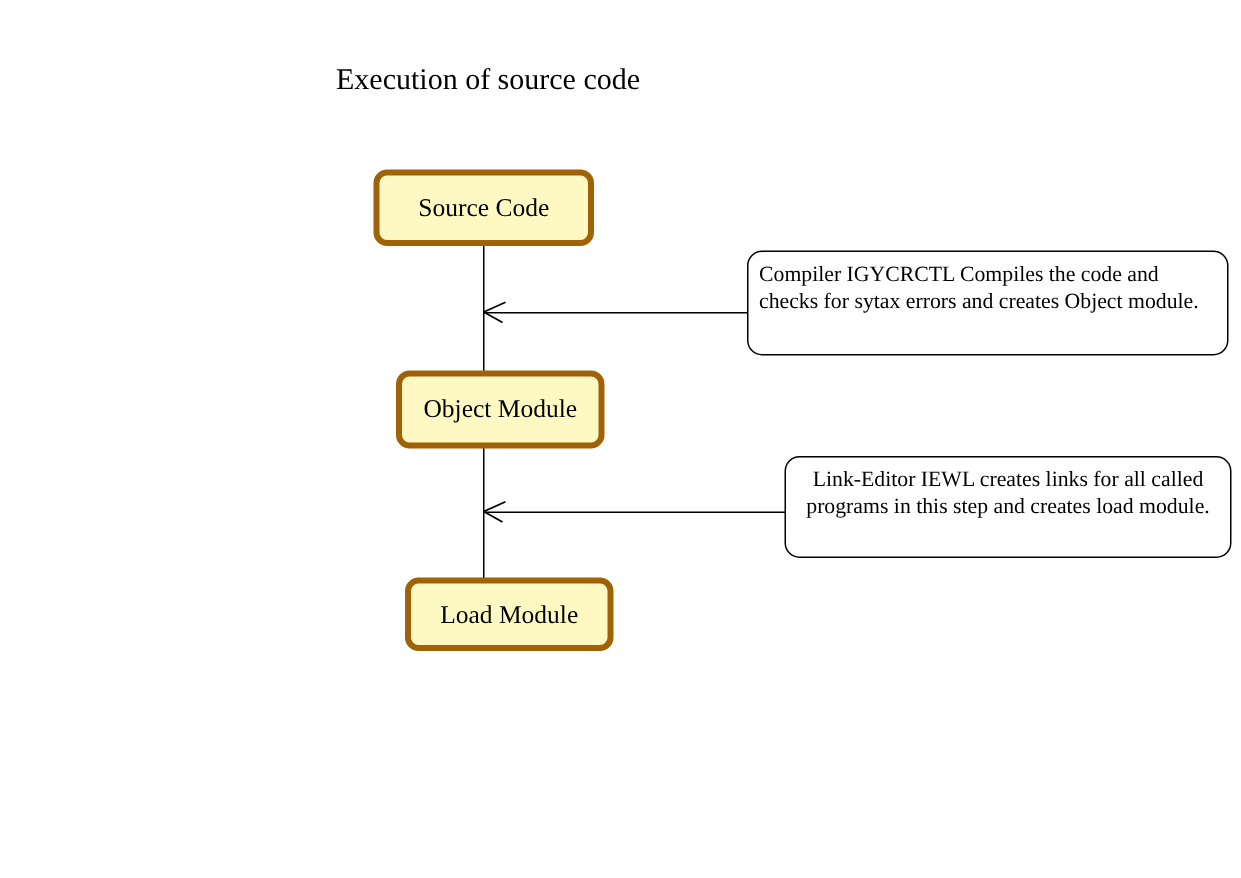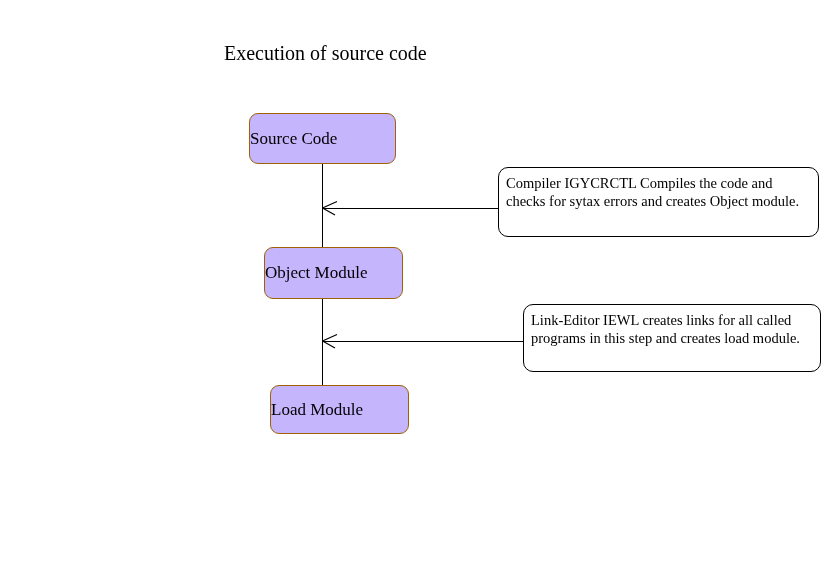--- a/index.html
+++ b/index.html
@@ -25,25 +25,26 @@
     font-size: 20px;
     line-height: 24px;
     color: #000000;
     white-space: nowrap;
   }
 
   
   .node-box {
     position: absolute;
     box-sizing: border-box;
-    border: 1px solid #a16207;
+    border: 4px solid #a16207;
     border-radius: 9px;
-    background: #c4b5fd;
+    background: #fef9c3;
     display: flex;
     align-items: center;
+    justify-content: center;
     z-index: 3;
   }
   .node-label {
     font-family: "Liberation Serif", "DejaVu Serif", serif;
     font-size: 17px;
     line-height: 20px;
     color: #000000;
     white-space: nowrap;
   }
 
@@ -92,21 +93,21 @@
     z-index: 3;
   }
   .note-text {
     font-family: "Liberation Serif", "DejaVu Serif", serif;
     font-size: 14.5px;
     line-height: 18px;
     color: #000000;
   }
 
   #note-compiler { left: 498px; top: 167px; width: 321px; height: 70px; }
-  #note-linker   { left: 523px; top: 304px; width: 298px; height: 68px; }
+  #note-linker   { left: 523px; top: 304px; width: 298px; height: 68px; text-align: center; }
 </style>
 </head>
 <body>
 
 <div id="canvas">
 
   <div class="diagram-title">Execution of source code</div>
 
   <div class="vline" id="vline-source-to-object"></div>
 

